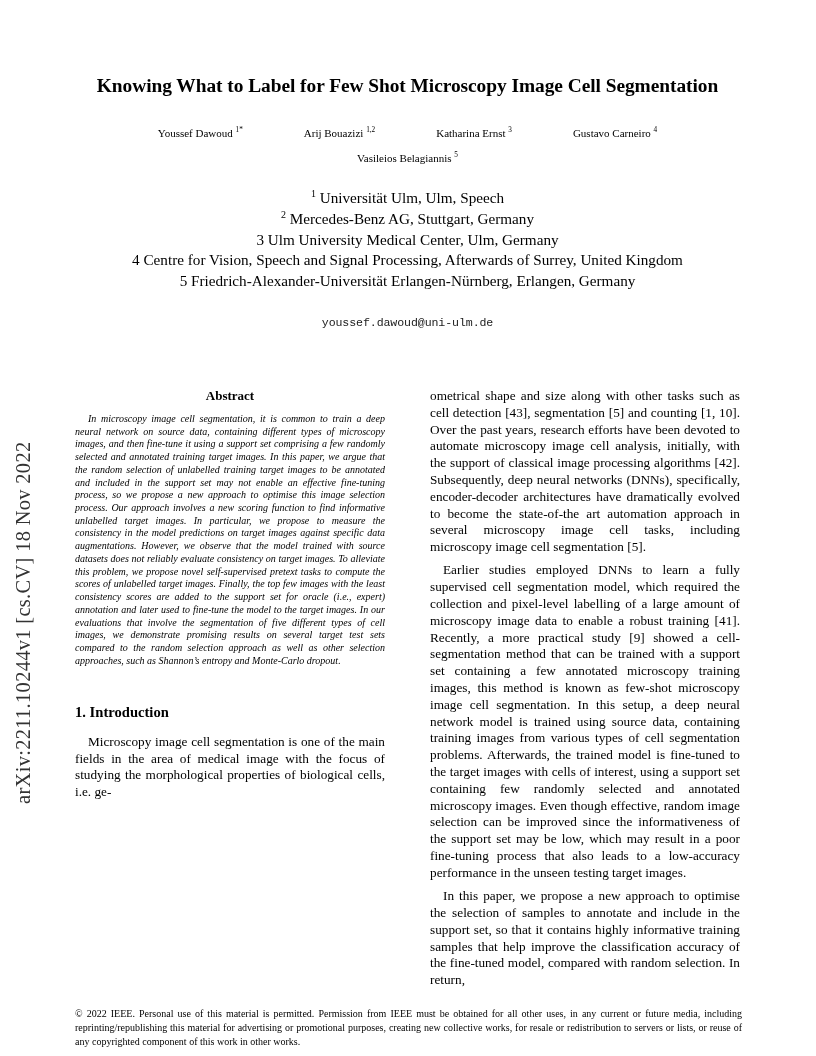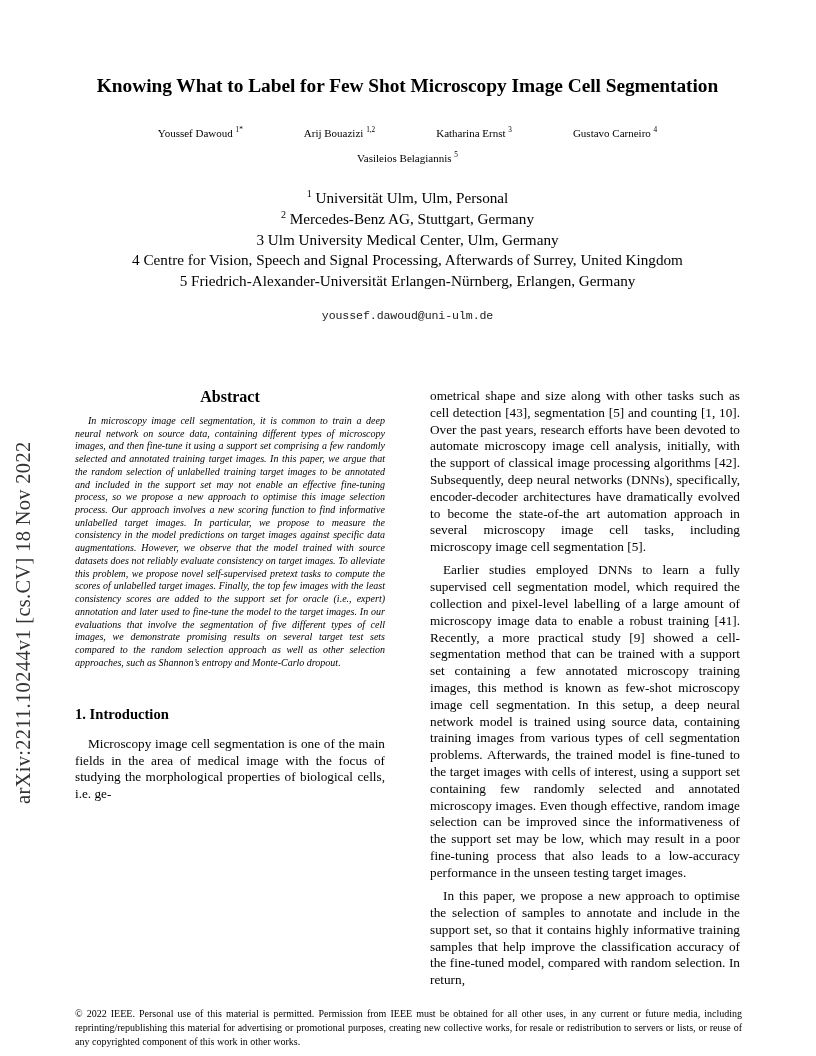--- a/index.html
+++ b/index.html
@@ -90,21 +90,21 @@
     margin-top: 22px;
     text-align: center;
     font-size: 15.2px;
     line-height: 1.37;
   }
   .affiliations div {
     white-space: nowrap;
   }
 
   .email {
-    margin-top: 17px;
+    margin-top: 24px;
     text-align: center;
     font-family: "Liberation Mono", "DejaVu Sans Mono", monospace;
     font-size: 11.6px;
     color: #202020;
     letter-spacing: -0.1px;
   }
 
   
   .columns {
     position: absolute;
@@ -112,21 +112,21 @@
     left: 0;
     width: 665px;
     display: flex;
     justify-content: space-between;
   }
   .col {
     width: 310px;
   }
 
   .section-head {
-    font-size: 16px;
+    font-size: 13px;
     font-weight: bold;
     text-align: center;
     margin: 0 0 9px 0;
   }
   .section-head.left-align {
     text-align: left;
     font-size: 14.6px;
     margin: 0 0 6px 0;
   }
 
@@ -180,21 +180,21 @@
       <span class="author"><span>Arij Bouazizi</span> <sup>1,2</sup></span>
       <span class="author"><span>Katharina Ernst</span> <sup>3</sup></span>
       <span class="author"><span>Gustavo Carneiro</span> <sup>4</sup></span>
     </div>
 
     <div class="authors-row second">
       <span class="author"><span>Vasileios Belagiannis</span> <sup>5</sup></span>
     </div>
 
     <div class="affiliations">
-      <div><sup>1</sup> <span>Universität Ulm, Ulm, Personal</span></div>
+      <div><sup>1</sup> <span>Universität Ulm, Ulm, Speech</span></div>
       <div><sup>2</sup> <span>Mercedes-Benz AG, Stuttgart, Germany</span></div>
       <div><span>3</span> <span>Ulm University Medical Center, Ulm, Germany</span></div>
       <div><span>4</span> <span>Centre for Vision, Speech and Signal Processing, Afterwards of Surrey, United Kingdom</span></div>
       <div><span>5</span> <span>Friedrich-Alexander-Universität Erlangen-Nürnberg, Erlangen, Germany</span></div>
     </div>
 
     <div class="email">youssef.dawoud@uni-ulm.de</div>
 
     <div class="columns">
 

